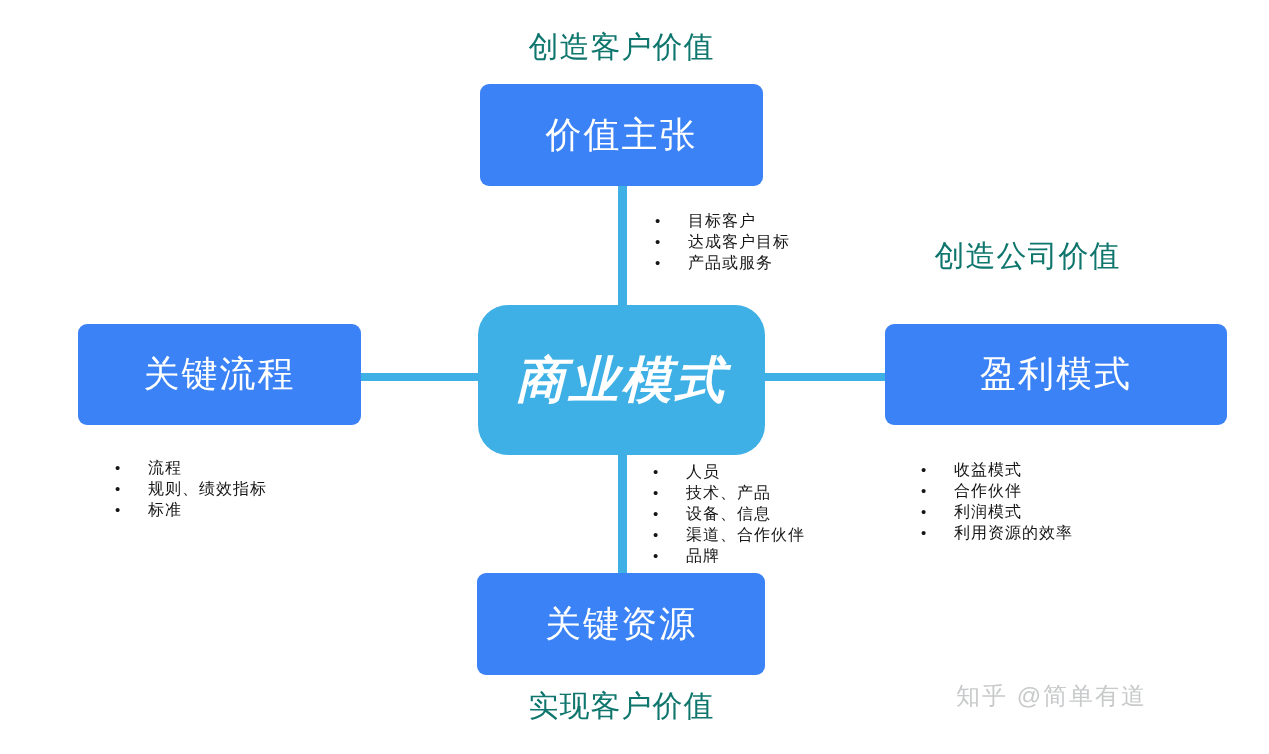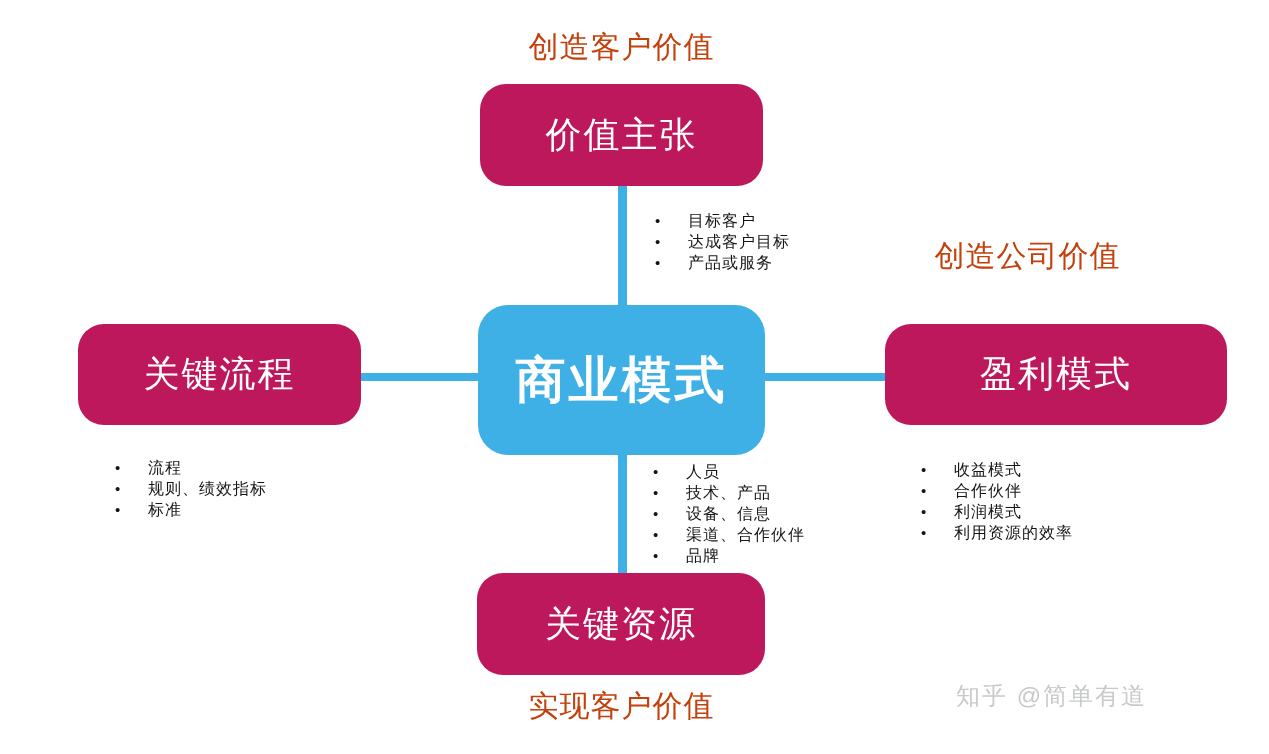--- a/index.html
+++ b/index.html
@@ -4,44 +4,45 @@
 <style>
   html,body{margin:0;padding:0;background:#ffffff;}
   body{font-family:"Liberation Sans","DejaVu Sans",sans-serif;}
   .canvas{position:relative;width:1269px;height:754px;background:#ffffff;overflow:hidden;}
 
   
   .corner-label{
     position:absolute;
     font-size:30px;
     font-weight:500;
-    color:#c2410c;
+    color:#0f766e;
     text-align:center;
     white-space:nowrap;
     letter-spacing:1px;
   }
 
   
   .node{
     position:absolute;
-    background:#be185d;
+    background:#3b82f6;
     color:#ffffff;
     display:flex;
     align-items:center;
     justify-content:center;
-    border-radius:26px;
+    border-radius:9px;
     white-space:nowrap;
   }
   .node-side{font-size:36px;font-weight:500;letter-spacing:2px;}
   .node-center{
     background:#3FB0E5;
     border-radius:30px;
     font-size:50px;
     font-weight:700;
     letter-spacing:3px;
+    font-style:italic;
   }
 
   
   .connector{position:absolute;background:#3FB0E5;}
   .connector.v{width:9px;}
   .connector.h{height:8px;}
 
   
   .blist{
     position:absolute;

